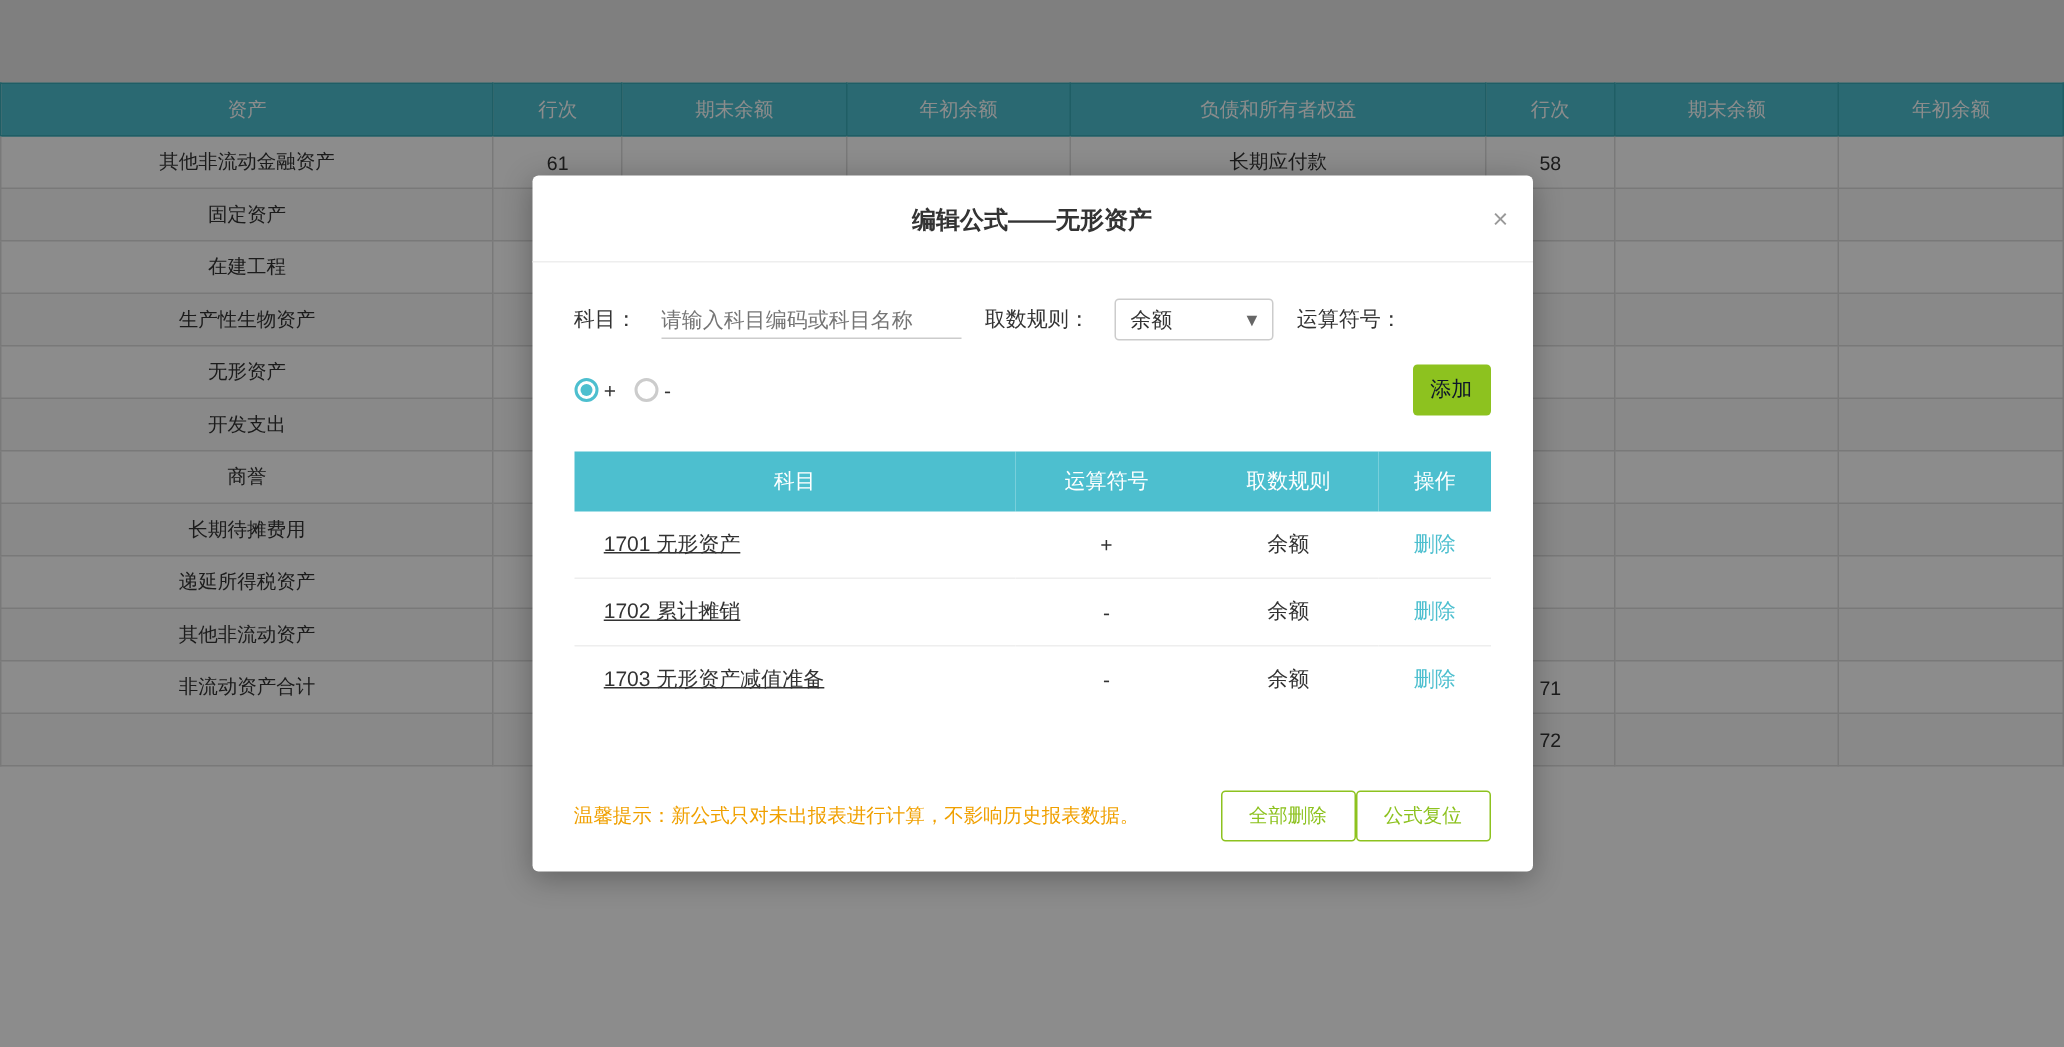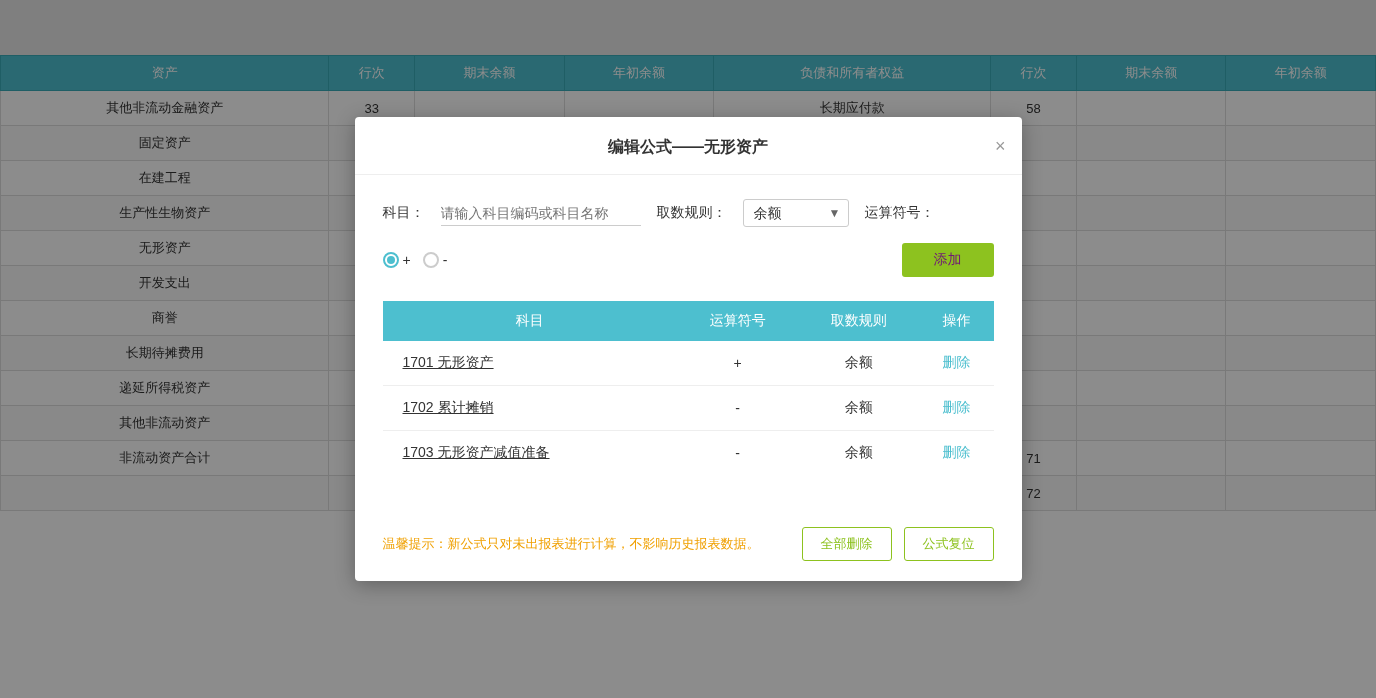--- a/index.html
+++ b/index.html
@@ -170,24 +170,24 @@
     .radio-circle.unchecked {
       border-color: #ccc;
     }
     .radio-label {
       color: #333;
     }
 
     
     .btn-add {
       background: #8dc21f;
-      color: #701a75;
+      color: #0f172a;
       border: none;
       border-radius: 3px;
-      padding: 8px 32px;
+      padding: 8px 12px;
       font-size: 14px;
       cursor: pointer;
       margin-left: auto;
     }
 
     
     .data-table {
       width: 100%;
       border-collapse: collapse;
       margin-bottom: 20px;
@@ -232,21 +232,20 @@
       justify-content: space-between;
       padding: 12px 28px 20px;
       border-top: none;
     }
     .footer-tip {
       font-size: 13px;
       color: #f0a000;
     }
     .footer-btns {
       display: flex;
-      gap: 12px;
     }
     .btn-outline {
       border: 1px solid #8dc21f;
       background: #fff;
       color: #8dc21f;
       border-radius: 3px;
       padding: 7px 18px;
       font-size: 13px;
       cursor: pointer;
     }
@@ -264,21 +263,21 @@
         <th>年初余额</th>
         <th>负债和所有者权益</th>
         <th>行次</th>
         <th>期末余额</th>
         <th>年初余额</th>
       </tr>
     </thead>
     <tbody>
       <tr>
         <td>其他非流动金融资产</td>
-        <td>33</td>
+        <td>61</td>
         <td></td>
         <td></td>
         <td>长期应付款</td>
         <td>58</td>
         <td></td>
         <td></td>
       </tr>
       <tr>
         <td>固定资产</td>
         <td></td>

